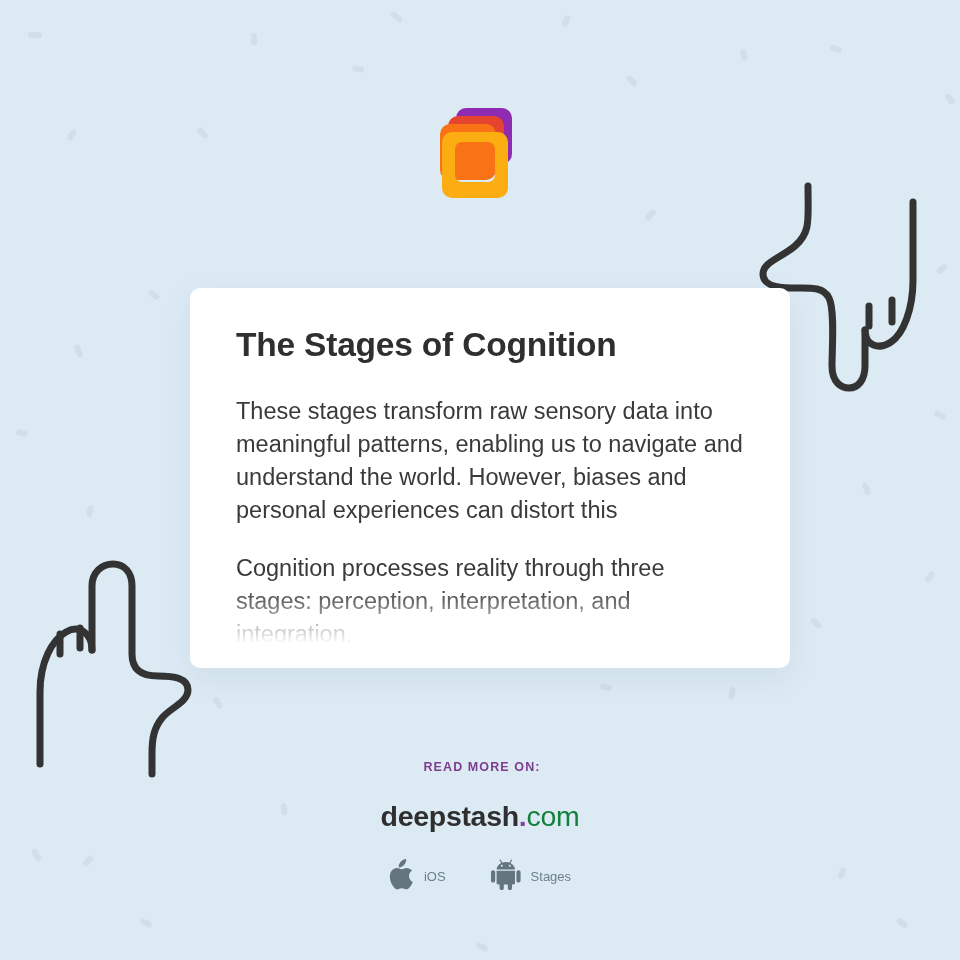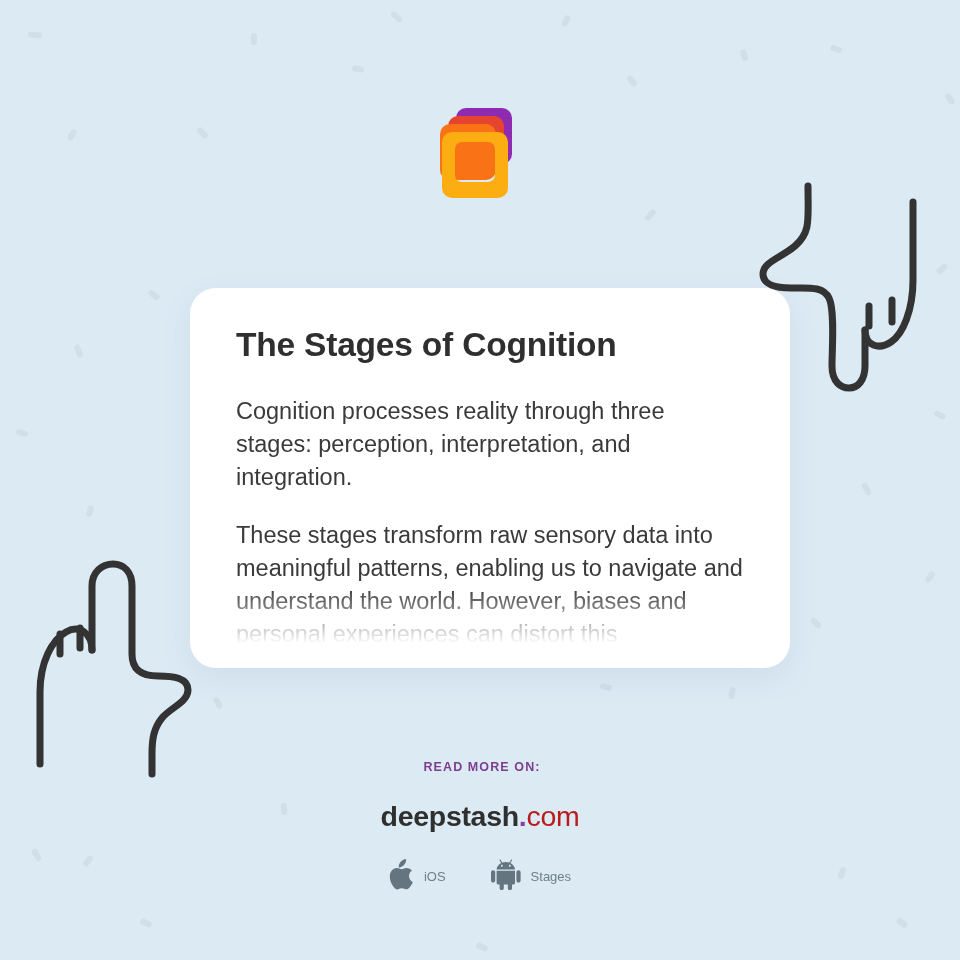--- a/index.html
+++ b/index.html
@@ -53,21 +53,21 @@
   }
 
   
   #card {
     position: absolute;
     left: 190px;
     top: 288px;
     width: 600px;
     height: 380px;
     background: #ffffff;
-    border-radius: 26px;
+    border-radius: 10px;
     box-shadow: 0 10px 30px rgba(90,120,140,.10);
     overflow: hidden;
   }
   #card-inner {
     padding: 38px 46px 0 46px;
     -webkit-mask-image: linear-gradient(to bottom, #000 0px, #000 300px, rgba(0,0,0,0) 356px);
     mask-image: linear-gradient(to bottom, #000 0px, #000 300px, rgba(0,0,0,0) 356px);
   }
   #card-title {
     margin: 0 0 30px 0;
@@ -102,21 +102,21 @@
     margin: 0 0 26px 4px;
   }
   #wordmark {
     font-size: 28.5px;
     color: #2f2f2f;
     margin: 0 0 26px 0;
     letter-spacing: -0.3px;
   }
   #wordmark .ds-name { font-weight: 700; text-align: right; }
   #wordmark .ds-dot  { color: #8a3fa0; font-weight: 700; }
-  #wordmark .ds-tld  { font-weight: 400; color: #b91c1c; }
+  #wordmark .ds-tld  { font-weight: 400; color: #15803d; }
 
   #stores {
     display: flex;
     justify-content: center;
     align-items: flex-end;
     gap: 44px;
   }
   .store-badge {
     display: flex;
     align-items: center;
@@ -195,22 +195,22 @@
                C132,170 130,180 130,196 L130,216"></path>
       <path d="M70,92 C70,76 58,66 44,74 C30,82 18,104 18,134 L18,206"></path>
       <path d="M38,96 L38,76"></path>
       <path d="M58,90 L58,70"></path>
     </svg>
   </div>
 
   <div id="card">
     <div id="card-inner">
       <h1 id="card-title">The Stages of Cognition</h1>
+      <p class="card-paragraph">These stages transform raw sensory data into meaningful patterns, enabling us to navigate and understand the world. However, biases and personal experiences can distort this</p>
       <p class="card-paragraph">Cognition processes reality through three stages: perception, interpretation, and integration.</p>
-      <p class="card-paragraph">These stages transform raw sensory data into meaningful patterns, enabling us to navigate and understand the world. However, biases and personal experiences can distort this</p>
     </div>
   </div>
 
   <div id="footer">
     <div id="read-more-on">READ MORE ON:</div>
 
     <div id="wordmark">
       <span class="ds-name">deepstash</span><span class="ds-dot">.</span><span class="ds-tld">com</span>
     </div>
 

